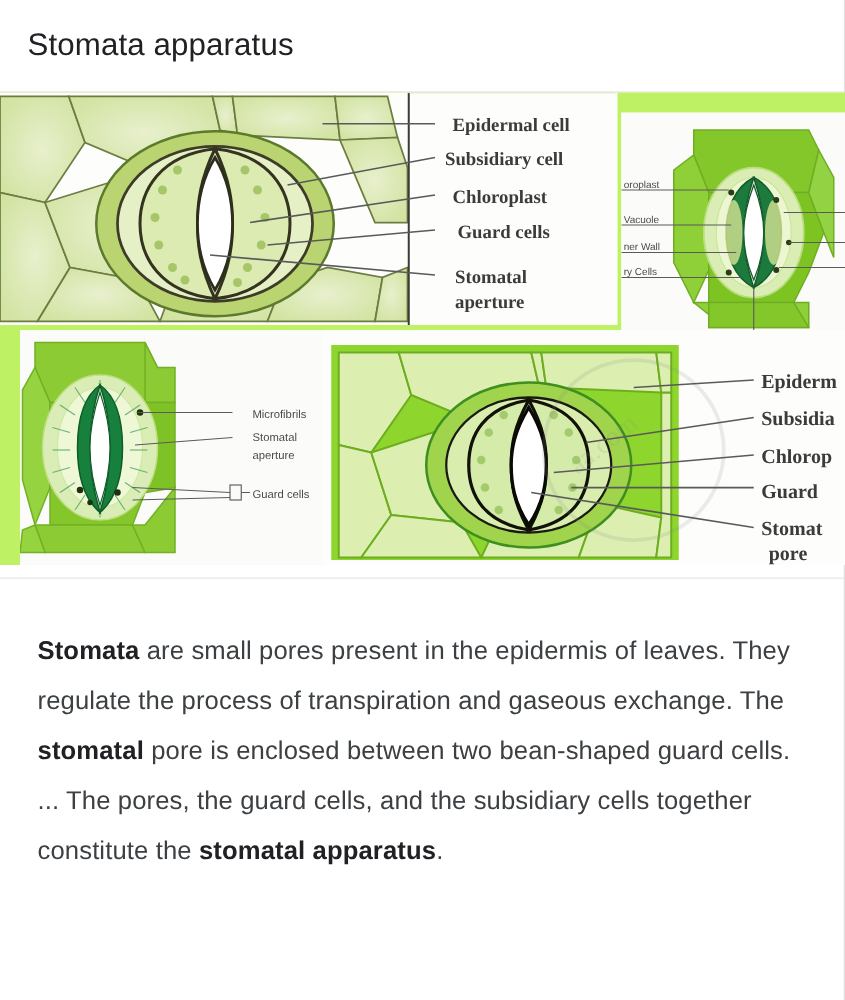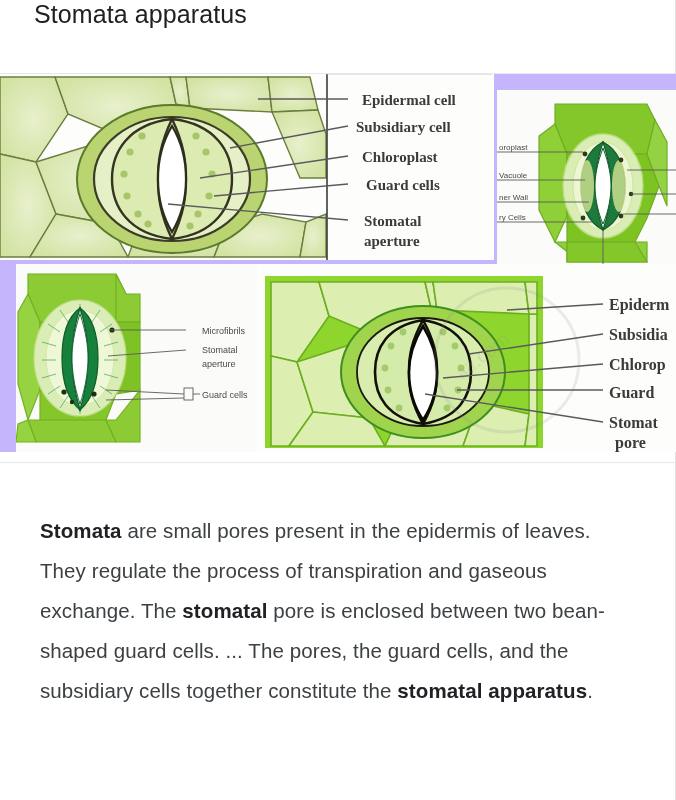--- a/index.html
+++ b/index.html
@@ -15,38 +15,38 @@
     position: relative;
     width: 676px; height: 800px;
     background: #ffffff;
     border-right: 1px solid #e0e0e0;
   }
 
   
   #header {
     height: 73px;
     display: flex;
-    align-items: flex-start;
-    padding-left: 34px;
+    align-items: center;
+    padding-left: 22px;
     background: #ffffff;
   }
   #page-title {
     font-size: 25px;
     font-weight: 400;
     color: #202124;
     letter-spacing: .1px;
   }
   .hdivider { height: 1px; background: #e8e8e8; width: 100%; }
 
   
   #image-strip {
     position: relative;
     width: 676px;
     height: 378px;       
-    background: #c4b5fd;
+    background: #bef264;
     overflow: hidden;
   }
   .panel { position: absolute; overflow: hidden; background: #fbfbf9; }
 
   
   #panel-tl { left: 0;   top: 0;   width: 494px; height: 186px; }
   #panel-tr { left: 497px; top: 16px; width: 179px; height: 186px; }
   #panel-bl { left: 16px;   top: 190px; width: 250px; height: 188px; }
   #panel-br { left: 257px; top: 190px; width: 419px; height: 188px; }
 
@@ -326,16 +326,16 @@
         <text class="fig-label" x="352" y="164" font-size="16">Stomat</text>
         <text class="fig-label" x="358" y="184" font-size="16">pore</text>
       </svg>
     </div>
 
   </div>
 
   <div class="hdivider" style="margin-top:10px;"></div>
 
   <div id="body-copy">
-    <p style="margin:18px;"><b>Stomata</b><span> are small pores present in the epidermis of leaves. They regulate the process of transpiration and gaseous exchange. The </span><b>stomatal</b><span> pore is enclosed between two bean-shaped guard cells. ... The pores, the guard cells, and the subsidiary cells together constitute the </span><b>stomatal apparatus</b><span>.</span></p>
+    <p style="margin:8px;"><b>Stomata</b><span> are small pores present in the epidermis of leaves. They regulate the process of transpiration and gaseous exchange. The </span><b>stomatal</b><span> pore is enclosed between two bean-shaped guard cells. ... The pores, the guard cells, and the subsidiary cells together constitute the </span><b>stomatal apparatus</b><span>.</span></p>
   </div>
 
 </div>
 
 </body></html>

